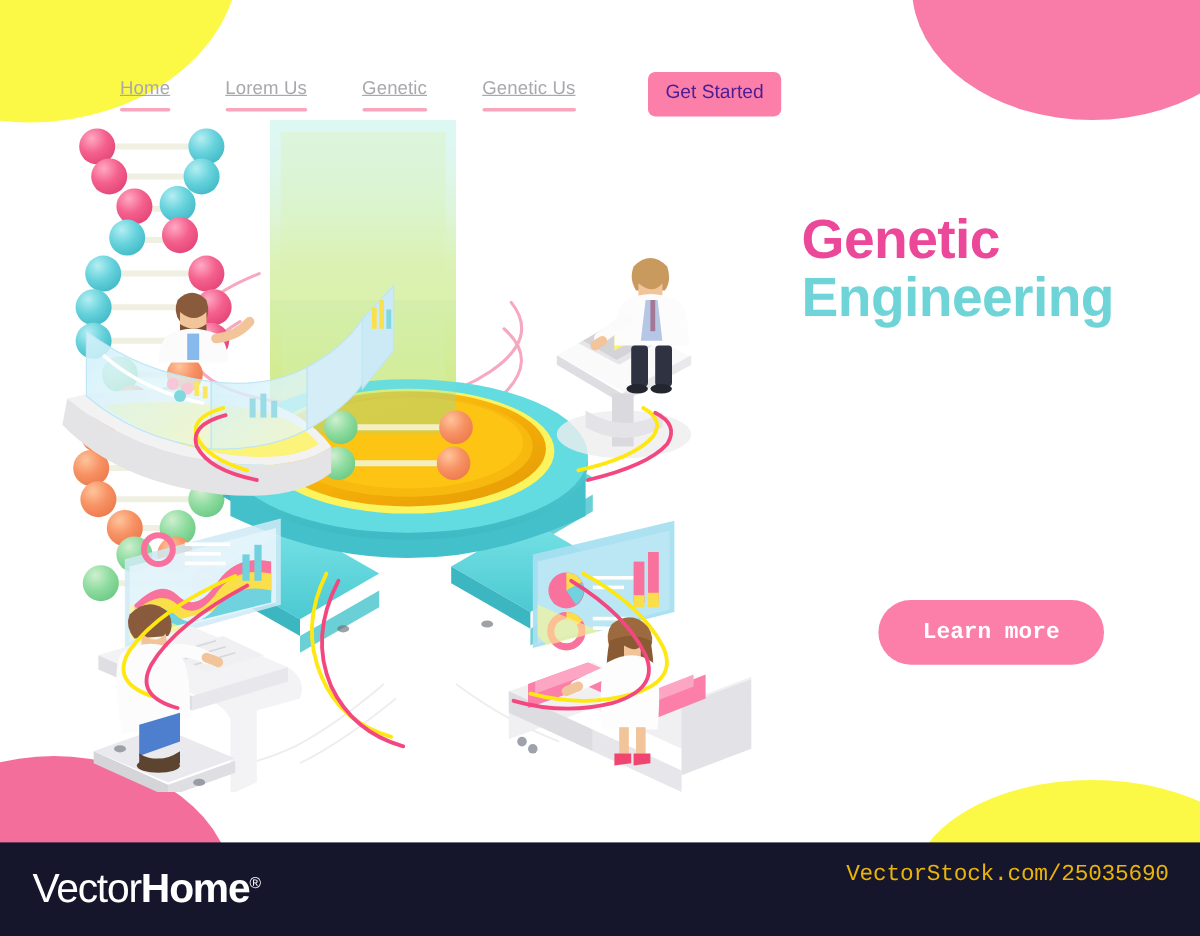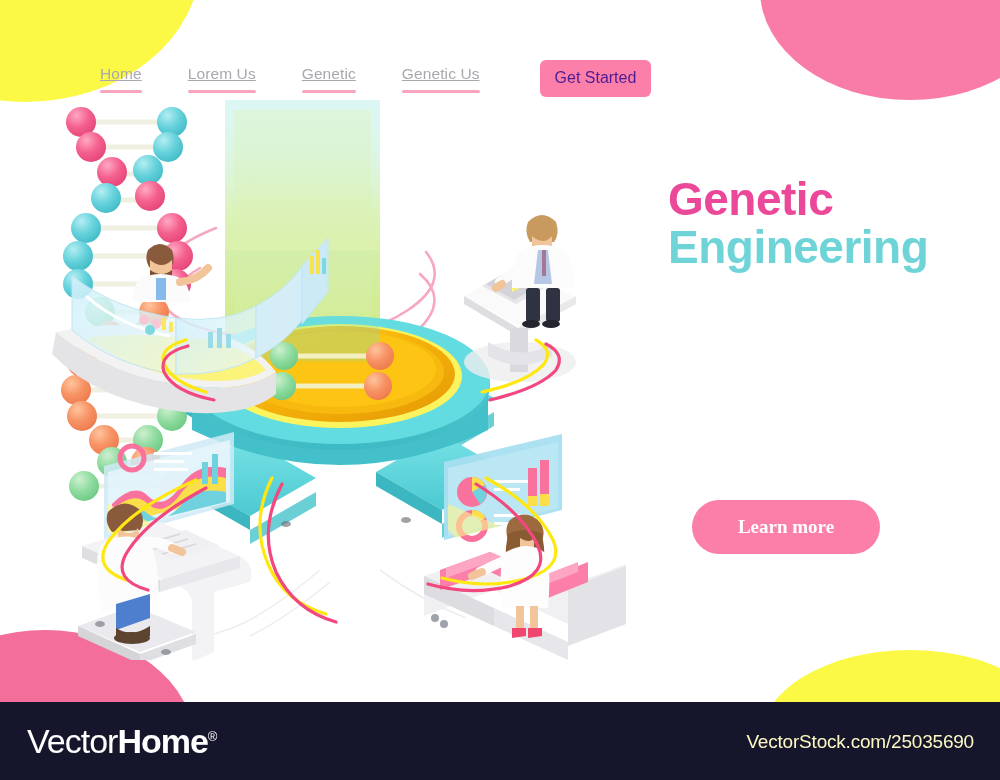--- a/index.html
+++ b/index.html
@@ -27,35 +27,35 @@
                      background:#F8A5BE; border-radius:2px; }
   #nav-cta { background:#FB7FA8; color:#4c1d95; font-size:16px; padding:9px 15px 10px;
              border-radius:6px; border:none; cursor:pointer; font-family:inherit;
              margin-left:14px; white-space:nowrap; }
 
   
   #hero-text { position:absolute; left:668px; top:176px; width:300px; }
   #hero-title-1 { font-size:46px; font-weight:bold; color:#ec4899; line-height:1.02; letter-spacing:-.5px; }
   #hero-title-2 { font-size:46px; font-weight:bold; color:#6FD4D8; line-height:1.08; letter-spacing:-.5px; }
   #hero-body { margin-top:44px; font-size:14.6px; line-height:1.62; color:#e2e2e4; width:280px; }
-  #hero-cta { position:absolute; left:692px; top:500px; width:188px; height:54px;
+  #hero-cta { position:absolute; left:732px; top:500px; width:188px; height:54px;
               background:#FB7FA8; color:#fff; font-size:19px; font-weight:bold;
-              border:none; border-radius:27px; cursor:pointer; font-family:Liberation Serif, serif; }
+              border:none; border-radius:27px; cursor:pointer; font-family:Liberation Mono, monospace; }
 
   
   #illo { position:absolute; left:20px; top:100px; width:640px; height:560px; }
   #illo svg { display:block; }
 
   
   #wm { position:absolute; left:0; bottom:0; width:1000px; height:78px; background:#15162B; }
   #wm-logo { position:absolute; left:27px; top:20px; color:#fff; font-size:34px; letter-spacing:-1px; }
   #wm-logo .lt { font-weight:300; }
   #wm-logo .bd { font-weight:bold; }
   #wm-logo .rg { font-size:13px; vertical-align:super; }
-  #wm-url { position:absolute; right:26px; top:29px; color:#fef9c3; font-size:19px; letter-spacing:-.2px; }
+  #wm-url { position:absolute; right:26px; top:15px; color:#eab308; font-size:19px; letter-spacing:-.2px;font-family:Liberation Mono, monospace; }
 </style>
 </head>
 <body>
 
 <div id="stage">
 
   <div class="corner" id="blob-tl"></div>
   <div class="corner" id="blob-tr"></div>
   <div class="corner" id="blob-bl"></div>
   <div class="corner" id="blob-br"></div>

